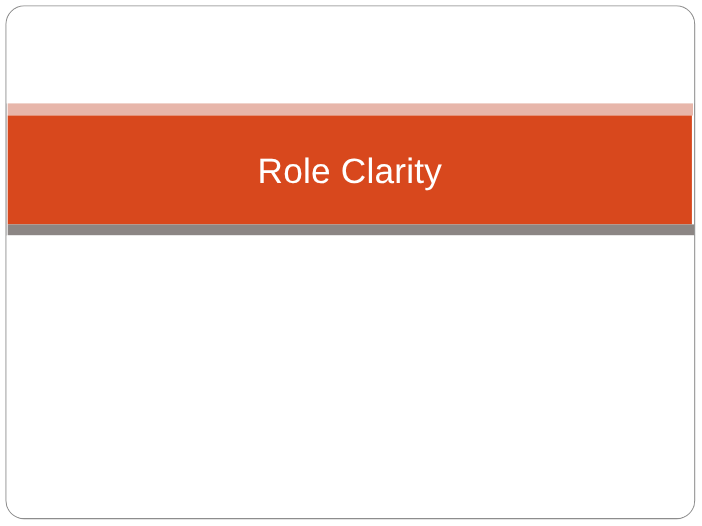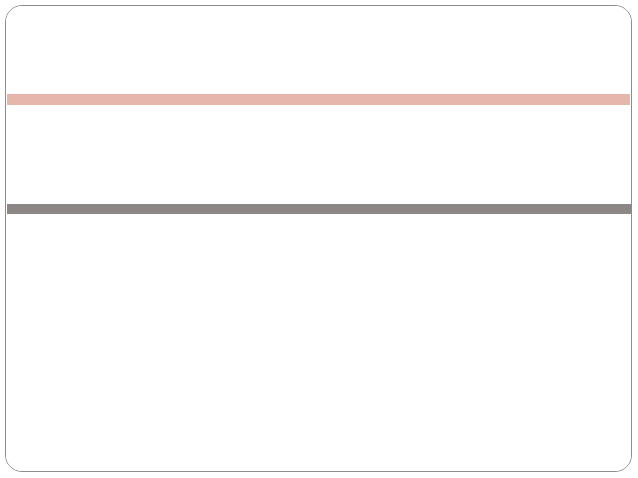--- a/index.html
+++ b/index.html
@@ -110,18 +110,21 @@
 <body>
 
 <div class="slide-canvas">
 
   <div class="slide-frame"></div>
 
   <div class="slide-top-area"></div>
 
   <div class="accent-strip"></div>
 
+  <div class="title-band">
+    <h1 class="title-text">Role Clarity</h1>
+  </div>
 
   <div class="underbar"></div>
 
   <div class="content-area"></div>
 
 </div>
 
 </body></html>

